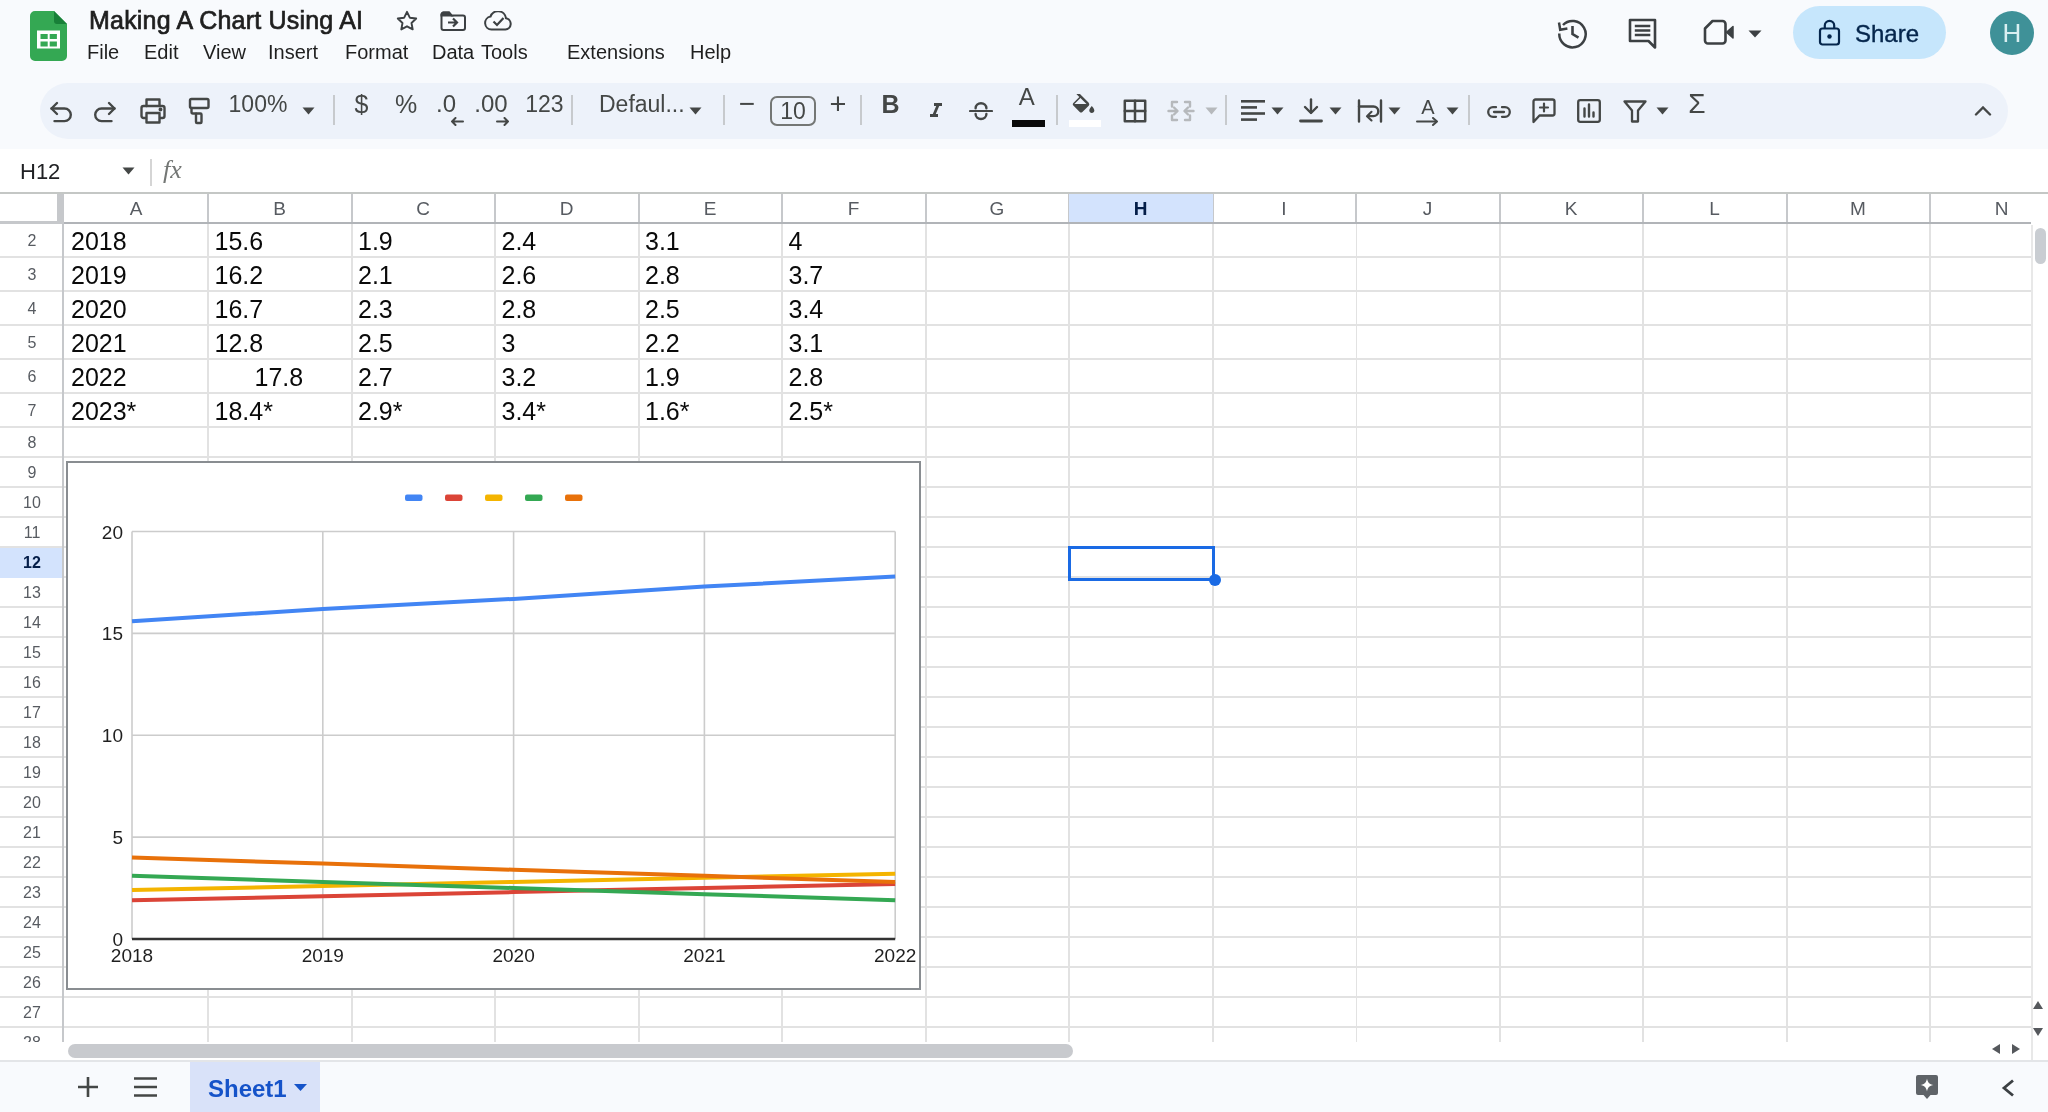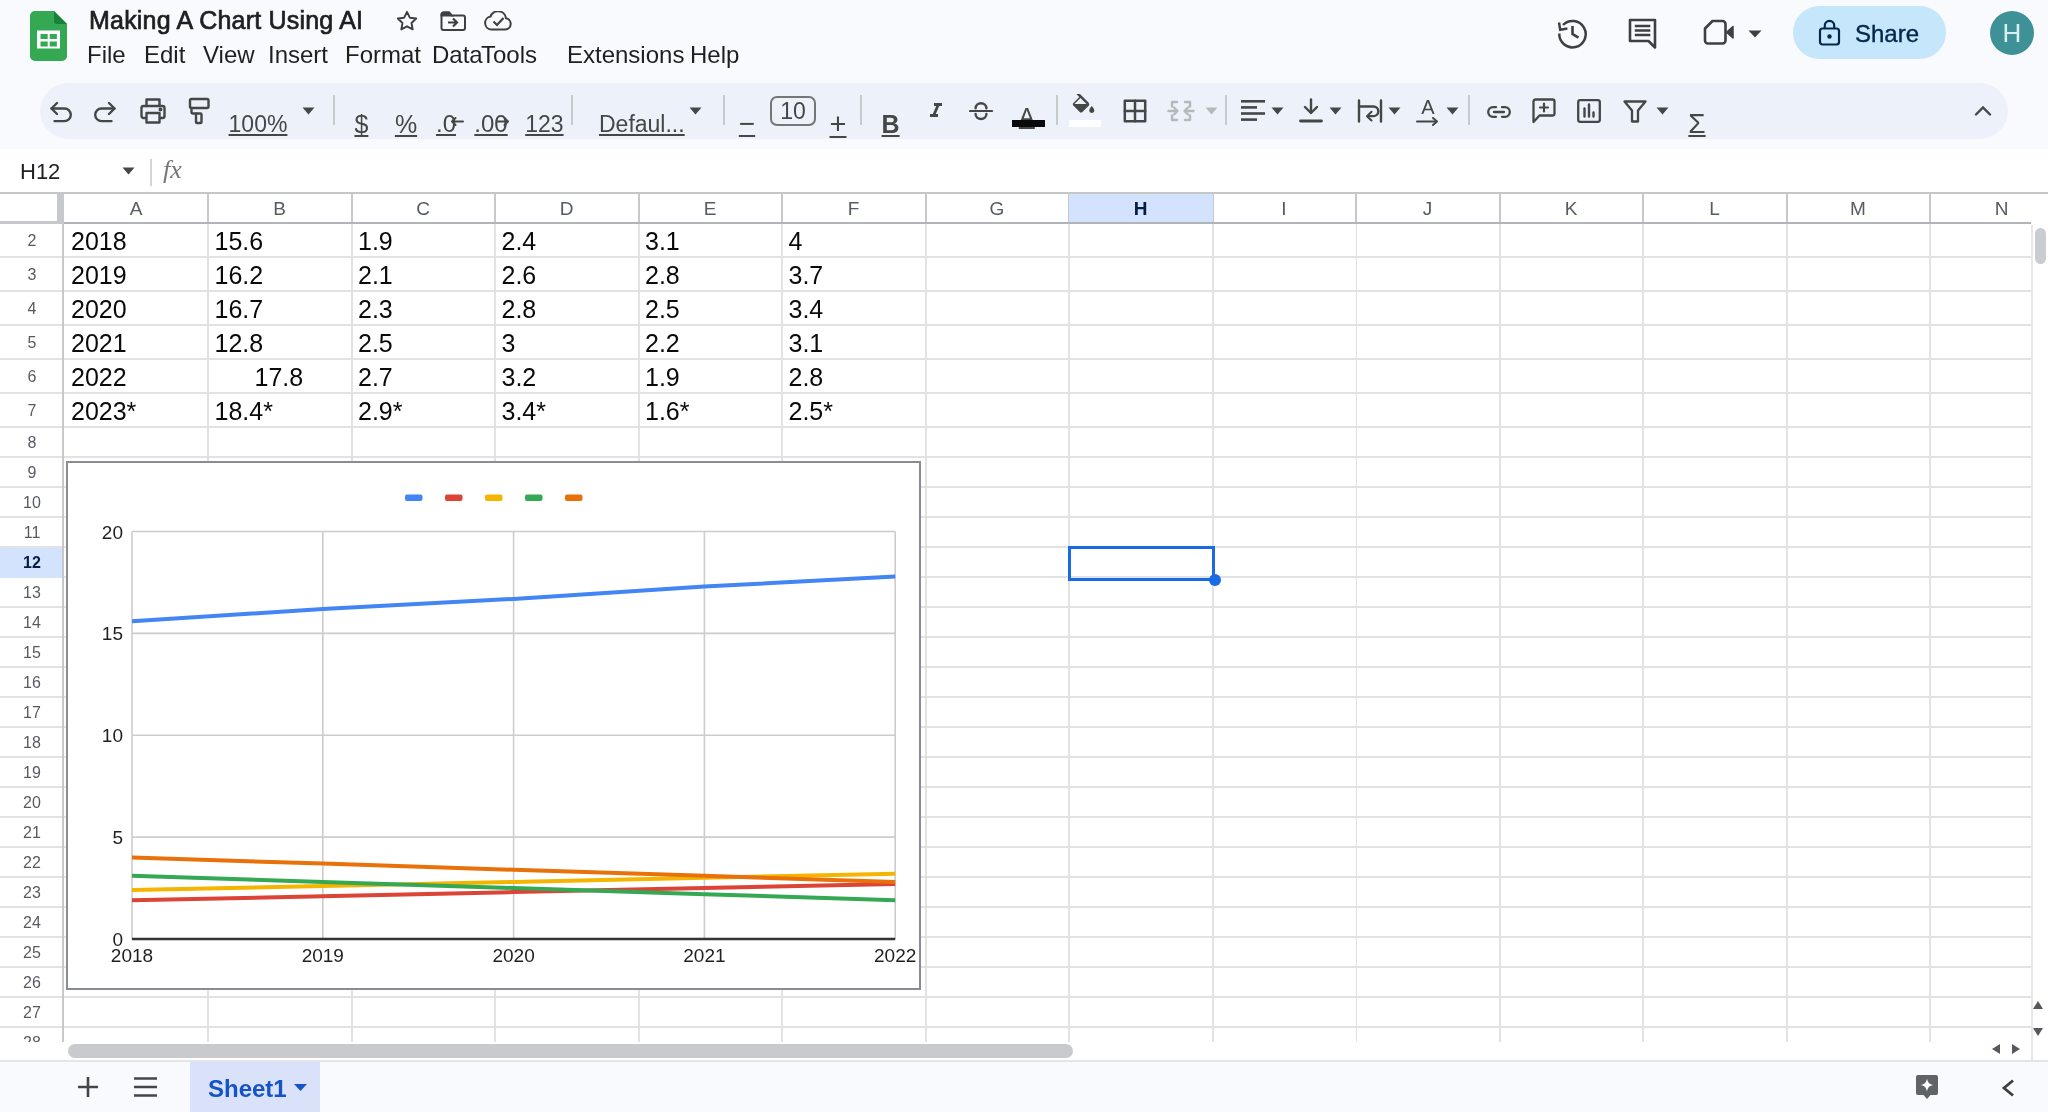--- a/index.html
+++ b/index.html
@@ -3,25 +3,25 @@
 <meta charset="utf-8">
 <style>
   * { margin:0; padding:0; box-sizing:border-box; }
   html,body { width:2048px; height:1112px; overflow:hidden; }
   body { font-family:"Liberation Sans", sans-serif; background:#f8fafd; position:relative; }
   .abs { position:absolute; }
   svg { display:block; }
 
   
   #title { left:89px; top:6px; font-size:25px; font-weight:400; color:#1f1f1f; letter-spacing:0.2px; -webkit-text-stroke:0.7px #1f1f1f; }
-  .menu { top:41px; height:24px; font-size:24px; color:#1f1f1f;text-align:center; }
+  .menu { top:41px; height:24px; font-size:20px; color:#1f1f1f;text-align:center; }
 
   
   #toolbar { left:40px; top:83px; width:1968px; height:56px; background:#edf2fa; border-radius:28px; }
-  .tbtxt { position:absolute; top:96px; height:56px; line-height:56px; font-size:24px; color:#444746;text-decoration:underline; }
+  .tbtxt { position:absolute; top:76px; height:56px; line-height:56px; font-size:24px; color:#444746; }
   .tdiv { position:absolute; top:95px; width:2px; height:30px; background:#c7cacd; }
 
   
   #fbar { left:0; top:149px; width:2048px; height:45px; background:#ffffff; border-bottom:2px solid #c4c7c5; }
 
   
   #grid { left:0; top:194px; width:2031px; height:848px; background:#fff; overflow:hidden; }
   .colletter { position:absolute; top:0; width:144px; height:30px; line-height:30px; text-align:center; font-size:19px; color:#575b61; }
   .rownum { position:absolute; left:0; width:64px; text-align:center; font-size:16px; color:#575b61; }
   .cell { position:absolute; height:34px; line-height:34px; font-size:25px; color:#0a0a0a; }

